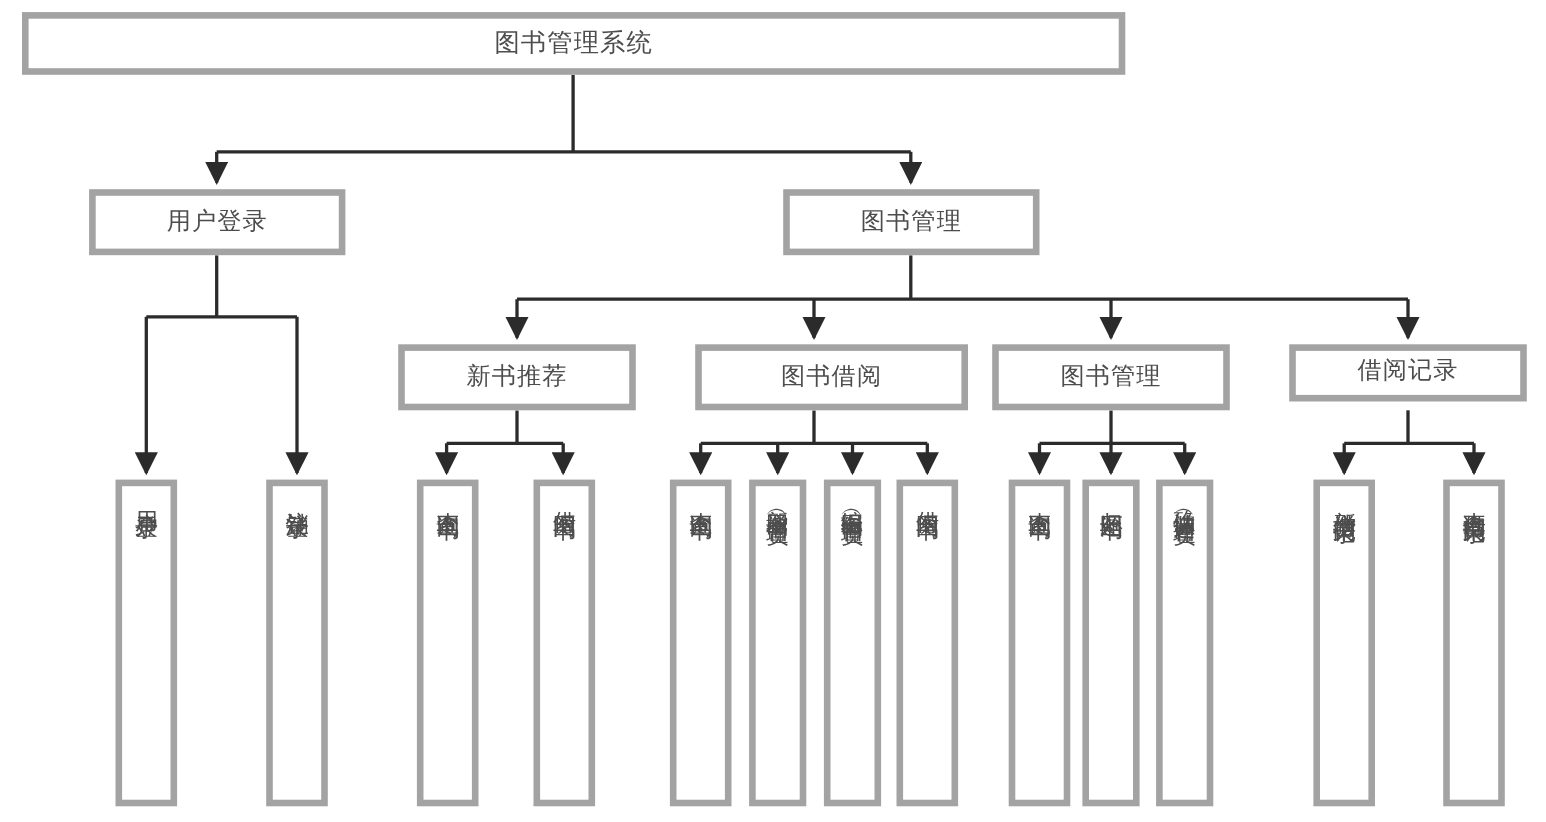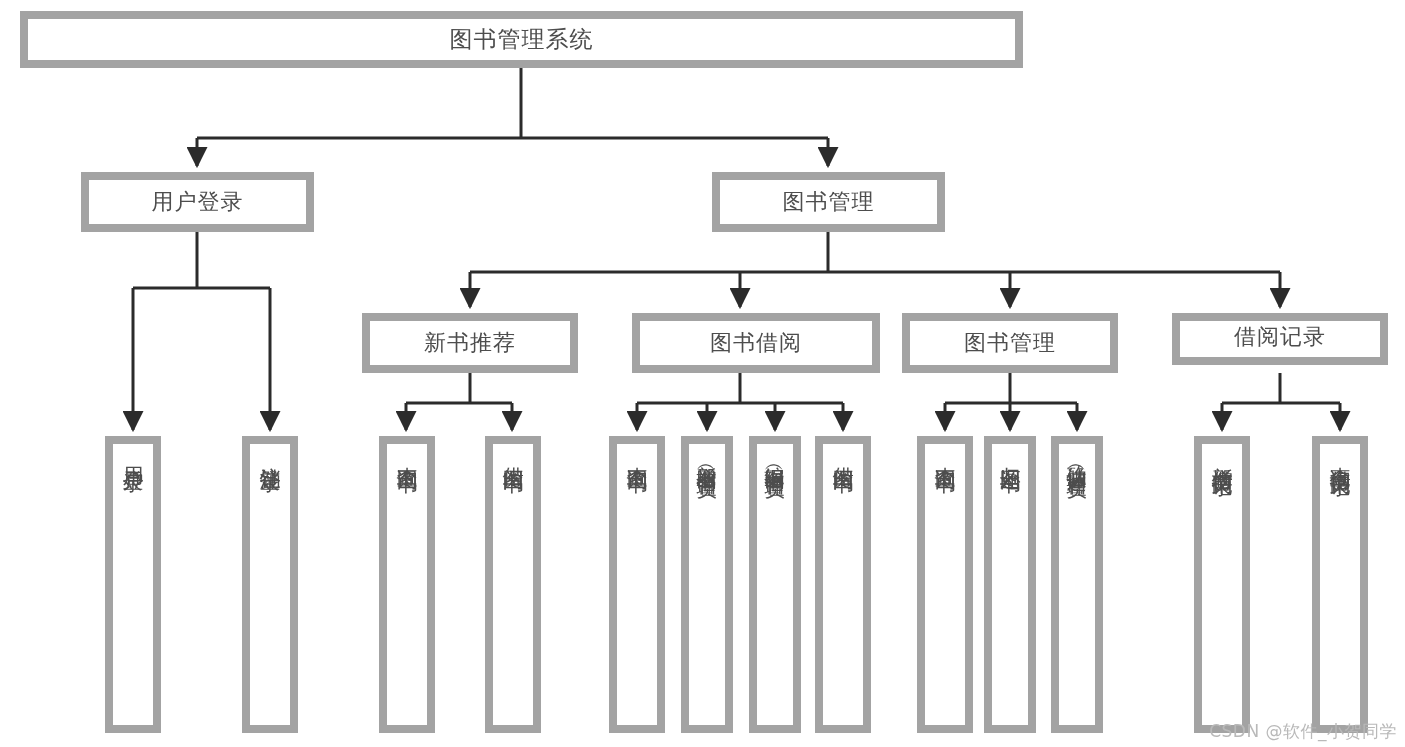--- a/index.html
+++ b/index.html
@@ -21,21 +21,21 @@
   #diagram-svg {
     position: absolute;
     left: 0;
     top: 0;
     width: 1405px;
     height: 747px;
   }
   .node {
     position: absolute;
     box-sizing: border-box;
-    border: 8px solid #a3a3a3;
+    border: 6px solid #a3a3a3;
     background: #ffffff;
     display: flex;
     align-items: center;
     justify-content: center;
     color: #4d4d4d;
   }
   .node-h {
     font-size: 22px;
     letter-spacing: 1px;
     line-height: 1.2;
@@ -189,15 +189,14 @@
     <span class="node-v tall">确认归还（管理员）</span>
   </div>
 
   <div class="node node-leaf" style="left:1194px; top:436px; width:56px; height:297px;">
     <span class="node-v">新增借阅记录</span>
   </div>
   <div class="node node-leaf" style="left:1312px; top:436px; width:56px; height:297px;">
     <span class="node-v">查询借阅记录</span>
   </div>
 
-  <div class="watermark">CSDN @软件_小贺同学</div>
 
 </div>
 
 </body></html>

